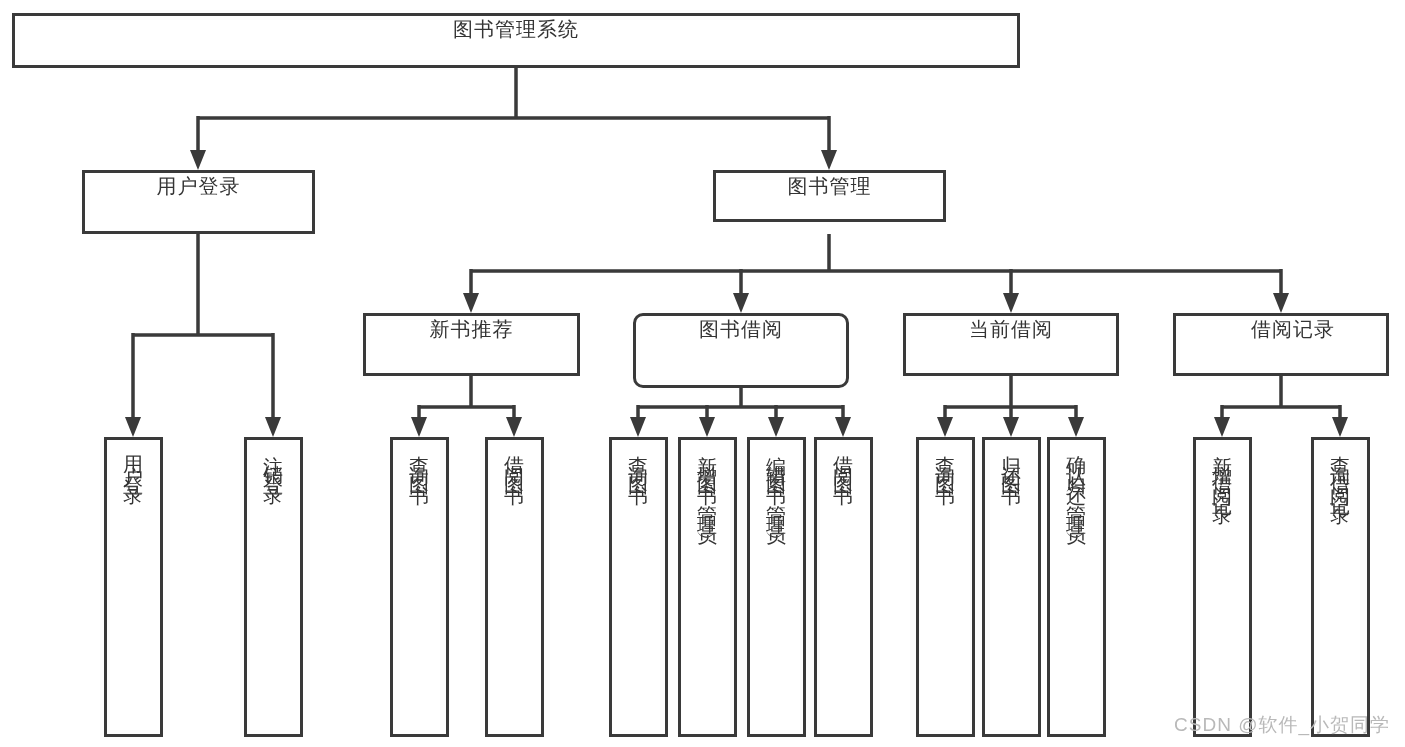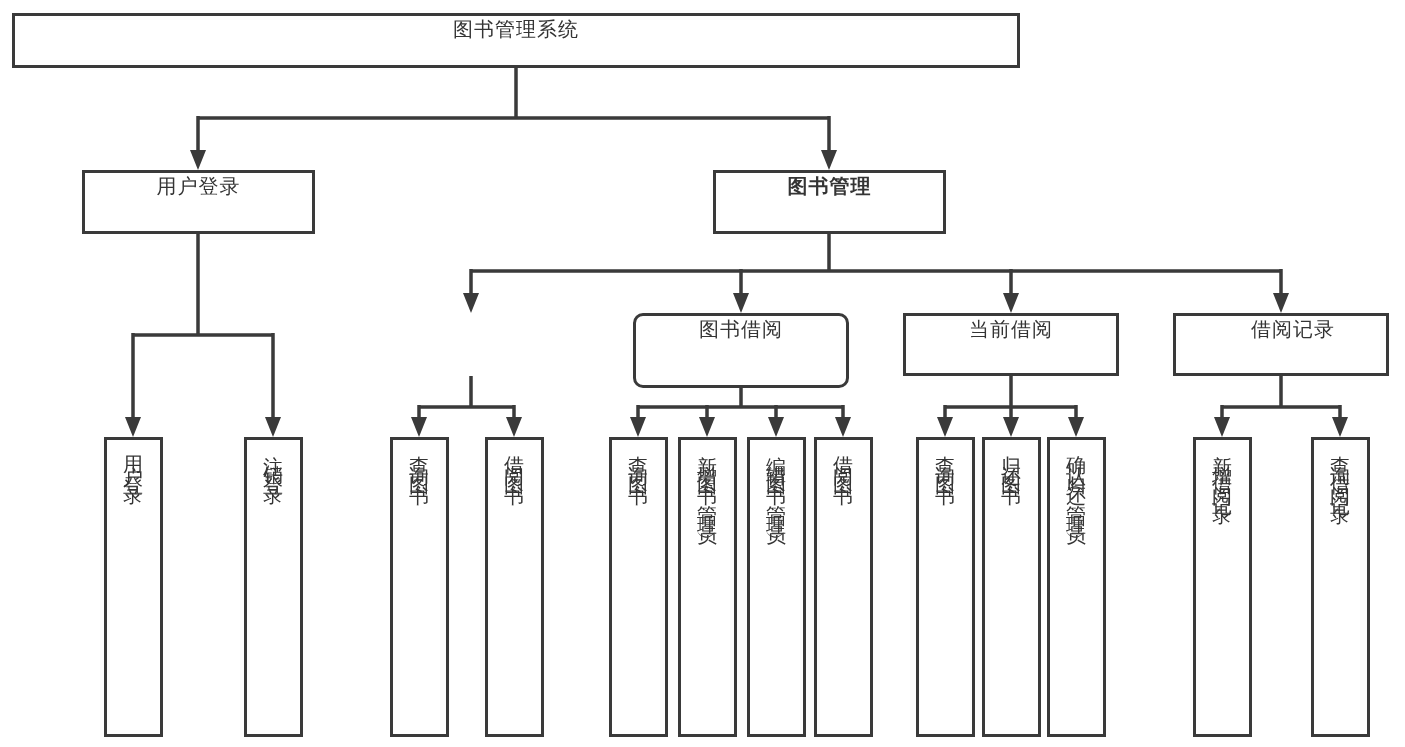--- a/index.html
+++ b/index.html
@@ -38,21 +38,21 @@
     font-size: 20px;
     letter-spacing: 10px;
     line-height: 1;
     color: #343434;
     margin-bottom: -10px; 
   }
   
   .n-root  { left: 12px;  top: 13px;  width: 1008px; height: 55px; }
   
   .n-login { left: 82px;  top: 170px; width: 233px;  height: 64px; }
-  .n-mgmt  { left: 713px; top: 170px; width: 233px;  height: 64px; font-weight: bold; }
+  .n-mgmt  { left: 713px; top: 170px; width: 233px;  height: 52px; }
   
   .n-rec   { left: 363px;  top: 313px; width: 217px; height: 63px; }
   .n-bor   { left: 633px;  top: 313px; width: 216px; height: 75px; border-radius: 10px; }
   .n-cur   { left: 903px;  top: 313px; width: 216px; height: 63px; }
   .n-log   { left: 1173px; top: 313px; width: 216px; height: 63px; padding-left: 24px; }
   
   .l-1 { left: 104px; }
   .l-2 { left: 244px; }
   .l-3 { left: 390px; }
   .l-4 { left: 485px; }
@@ -125,20 +125,23 @@
     <span>图书管理系统</span>
   </div>
 
   <div class="node hnode n-login">
     <span>用户登录</span>
   </div>
   <div class="node hnode n-mgmt">
     <span>图书管理</span>
   </div>
 
+  <div class="node hnode n-rec">
+    <span>新书推荐</span>
+  </div>
   <div class="node hnode n-bor">
     <span>图书借阅</span>
   </div>
   <div class="node hnode n-cur">
     <span>当前借阅</span>
   </div>
   <div class="node hnode n-log">
     <span>借阅记录</span>
   </div>
 
@@ -179,13 +182,14 @@
     <span class="vlabel">确认归还（管理员）</span>
   </div>
 
   <div class="node vnode l-12">
     <span class="vlabel">新增借阅记录</span>
   </div>
   <div class="node vnode l-13">
     <span class="vlabel">查询借阅记录</span>
   </div>
 
+  <div class="watermark">CSDN @软件_小贺同学</div>
 </div>
 
 </body></html>

